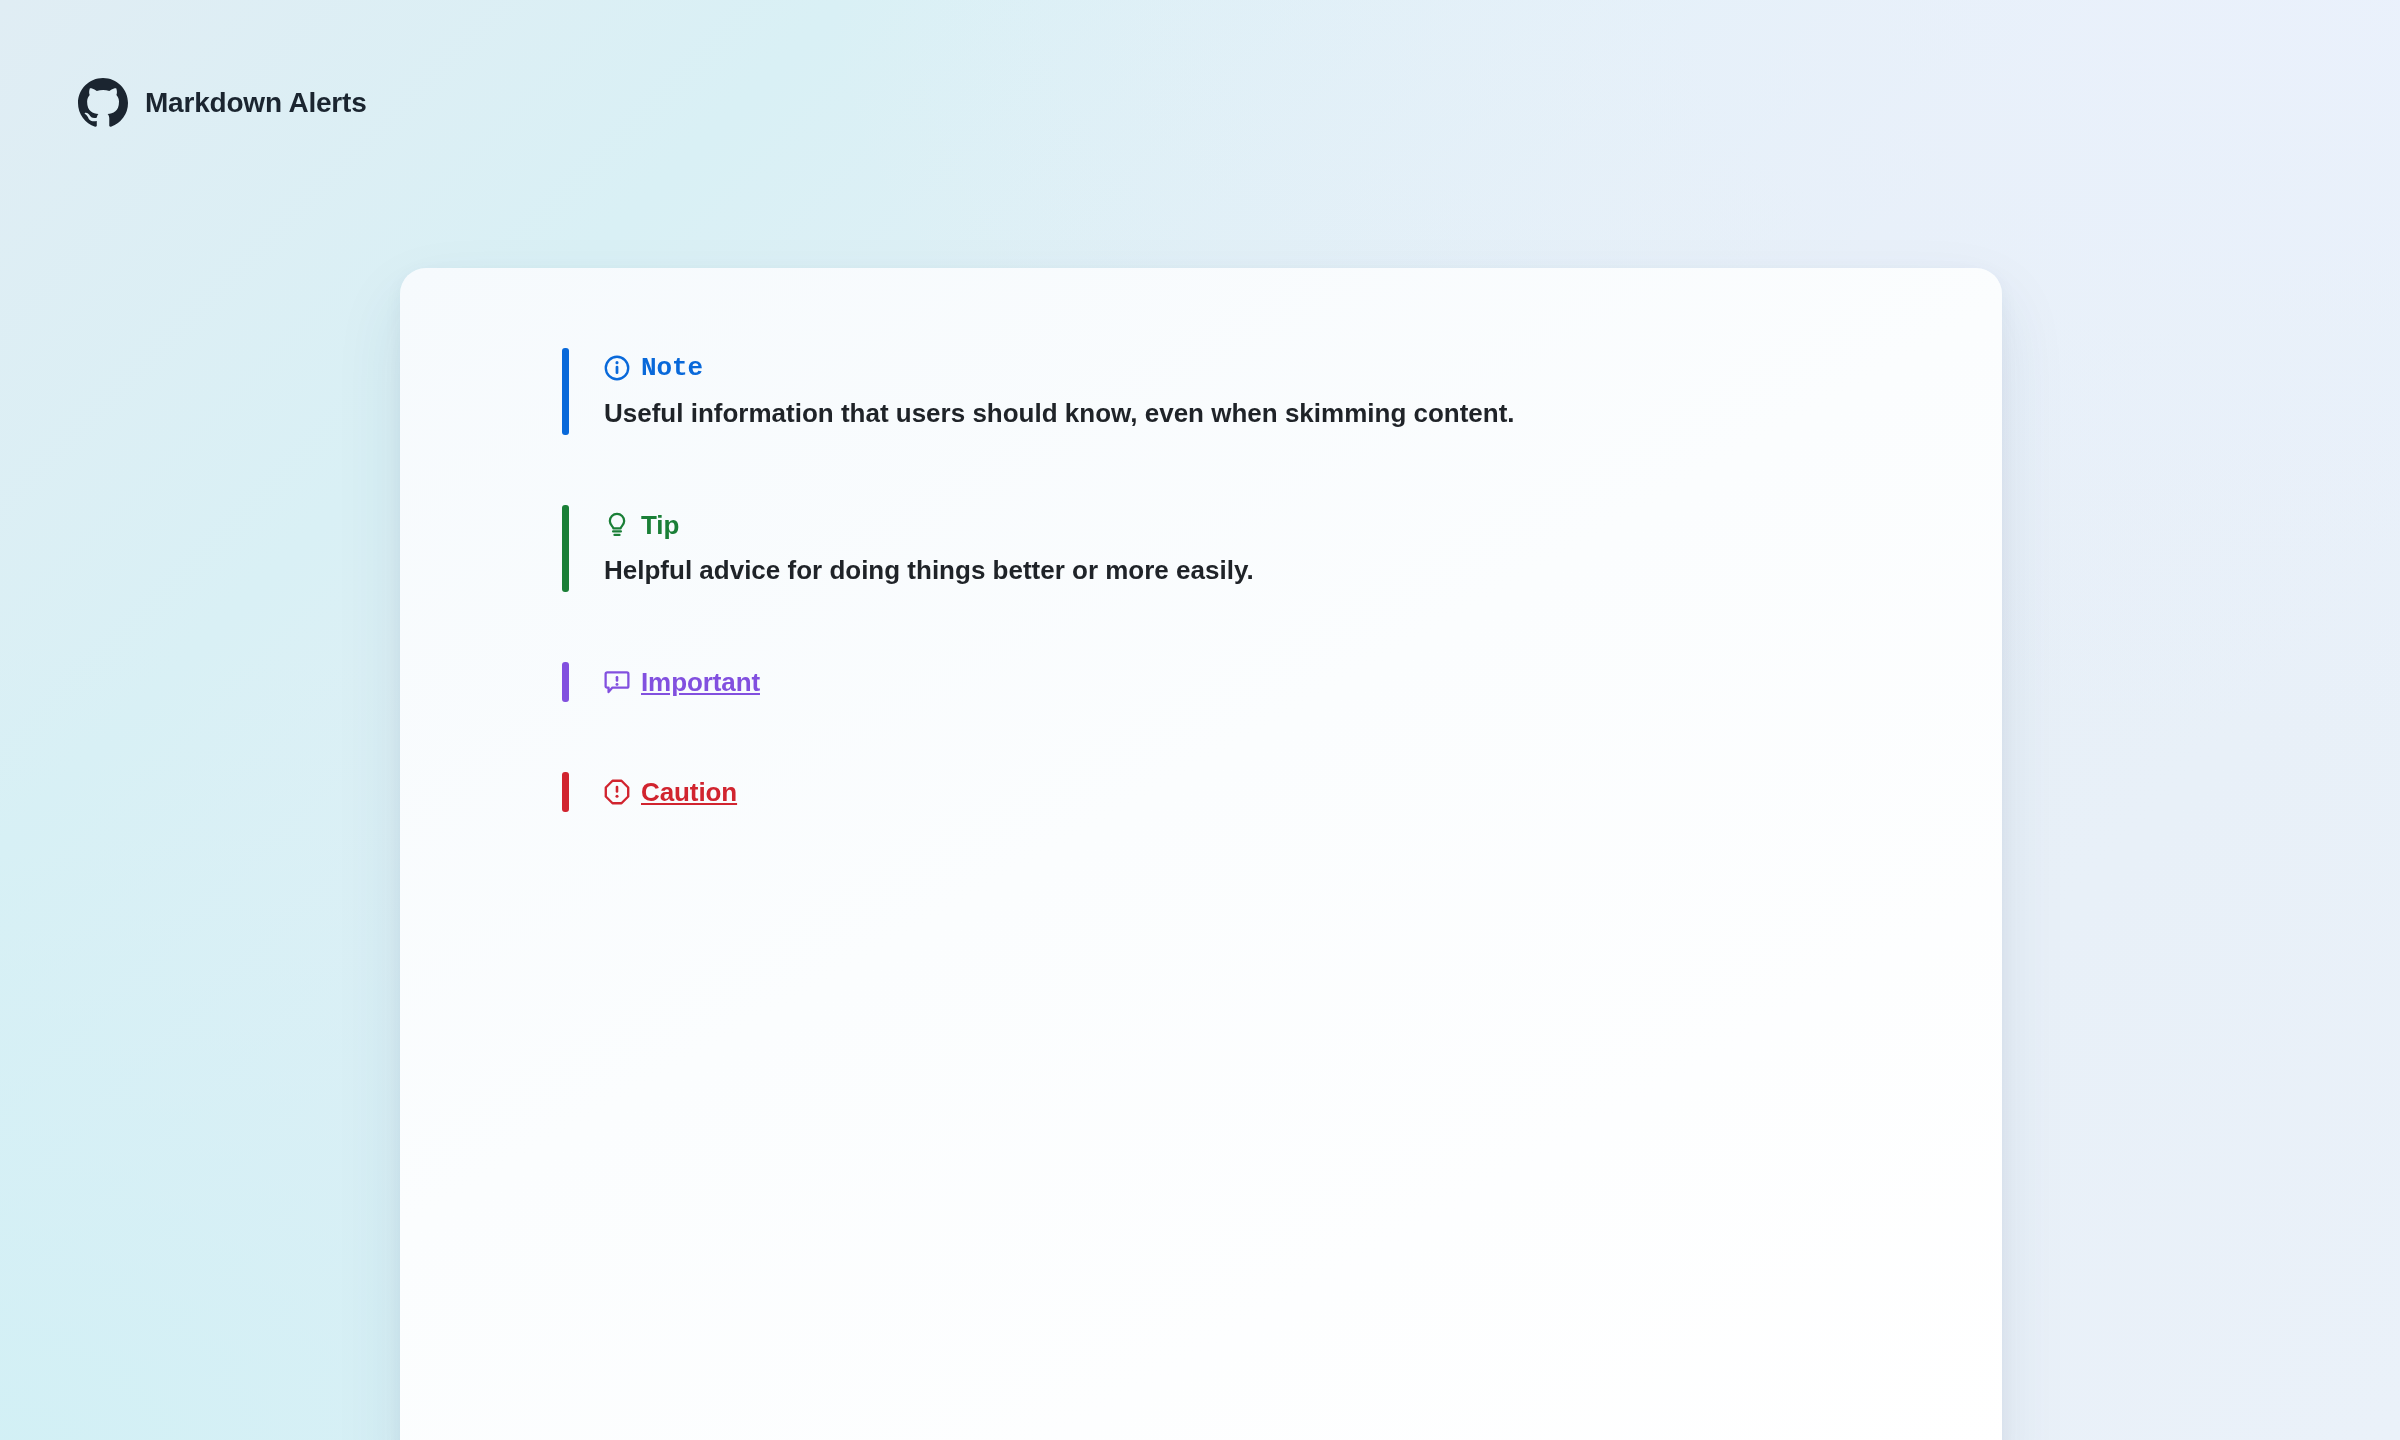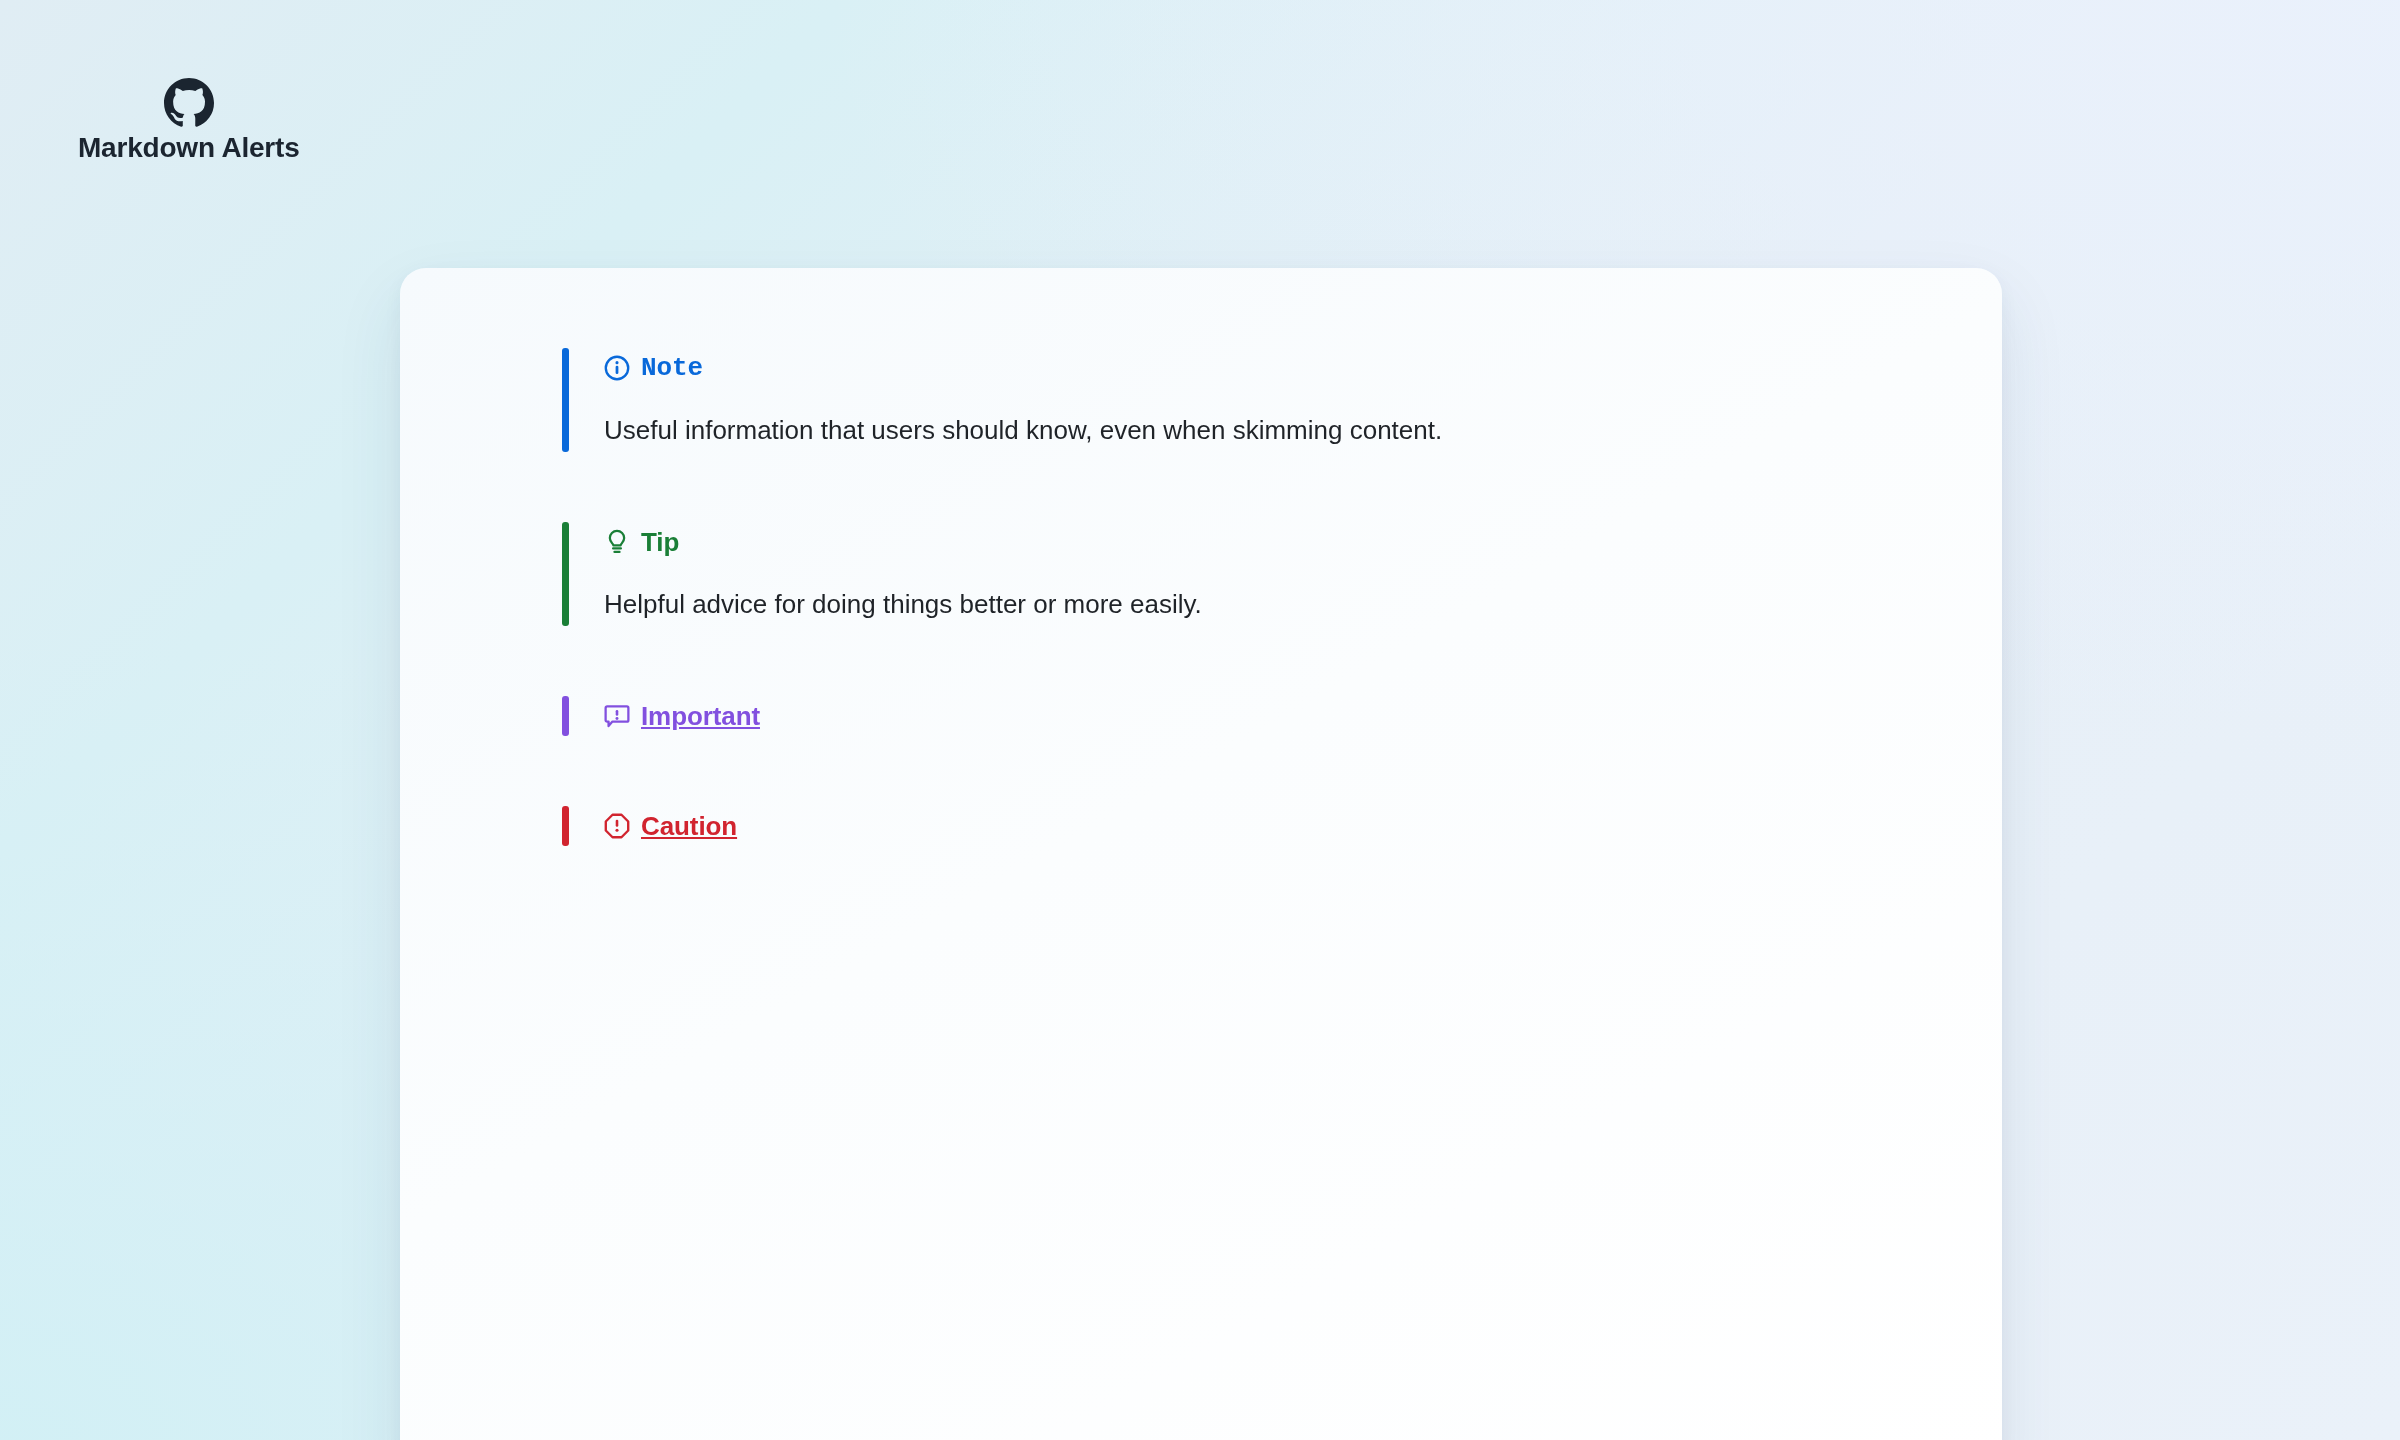--- a/index.html
+++ b/index.html
@@ -33,23 +33,22 @@
     pointer-events: none;
   }
 
   
   .brand {
     position: absolute;
     top: 78px;
     left: 78px;
     display: flex;
     align-items: center;
-    gap: 4px;
+    gap: 17px;
     z-index: 3;
-    flex-direction: column;
   }
   .brand-mark {
     width: 50px;
     height: 50px;
     display: block;
     flex: 0 0 auto;
   }
   .brand-title {
     font-size: 28px;
     font-weight: 700;
@@ -112,25 +111,26 @@
   }
 
   .alert-label {
     font-size: 26px;
     font-weight: 700;
     letter-spacing: -0.1px;
     line-height: 1;
   }
 
   .alert-body {
-    margin-top: 25px;
+    margin-top: 8px;
     font-size: 26px;
     line-height: 1.35;
     color: #1f2328;
     padding-bottom: 4px;
+    font-weight: bold;
   }
 </style>
 </head>
 <body>
 
 <div class="brand">
   <span>
     <svg class="brand-mark" viewBox="0 0 16 16" aria-hidden="true">
       <path fill="#1b2530" d="M8 0C3.58 0 0 3.58 0 8c0 3.54 2.29 6.53 5.47 7.59.4.07.55-.17.55-.38
         0-.19-.01-.82-.01-1.49-2.01.37-2.53-.49-2.69-.94-.09-.23-.48-.94-.82-1.13-.28-.15-.68-.52-.01-.53.63-.01

